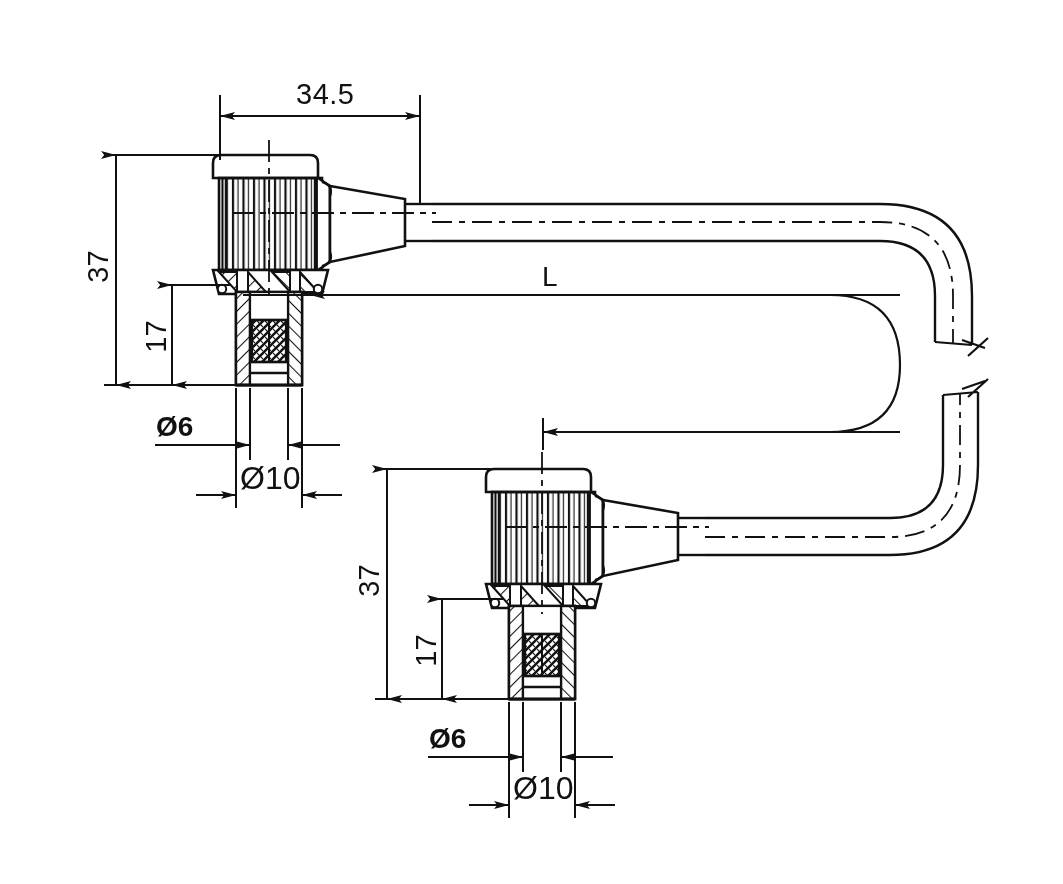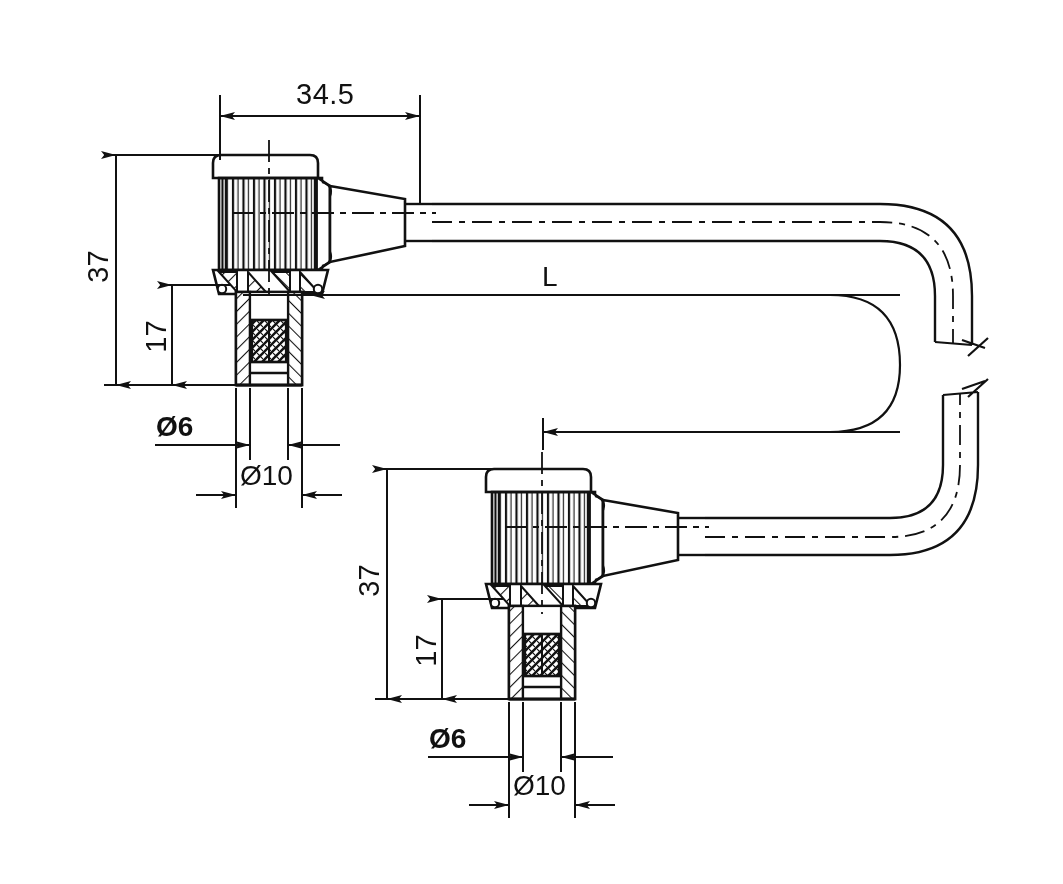--- a/index.html
+++ b/index.html
@@ -16,21 +16,21 @@
     color:#111111;
     white-space:nowrap;
     line-height:1;
     user-select:none;
   }
   .rot90{ transform-origin:50% 50%; transform:rotate(-90deg); }
   .t-345{ font-size:29px; letter-spacing:0.5px; }
   .t-37 { font-size:29px; }
   .t-17 { font-size:29px; }
   .t-d6 { font-size:28px;font-weight:bold; }
-  .t-d10{ font-size:28px;text-align:center; }
+  .t-d10{ font-size:32px;text-align:center; }
   .t-L  { font-size:28px; }
 </style>
 </head>
 <body>
 
 <div id="stage">
 
   <svg id="drawing" viewBox="0 0 1063 884" xmlns="http://www.w3.org/2000/svg">
 
     <defs>

